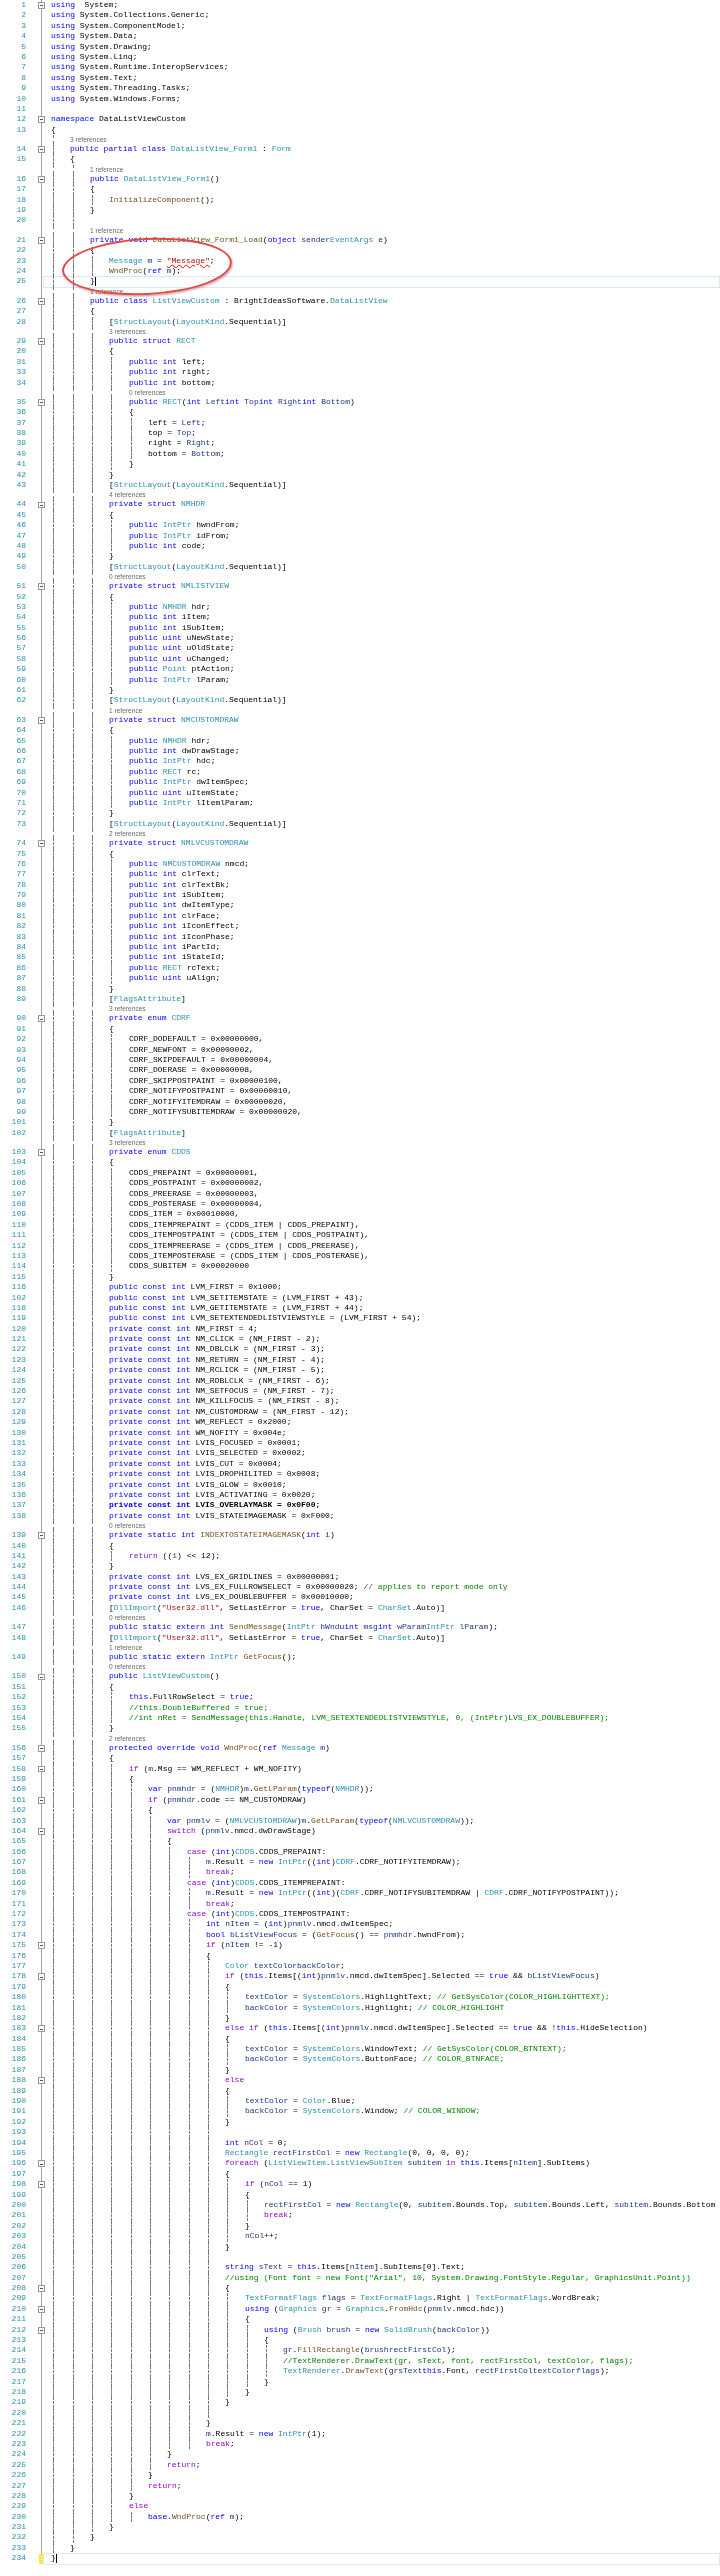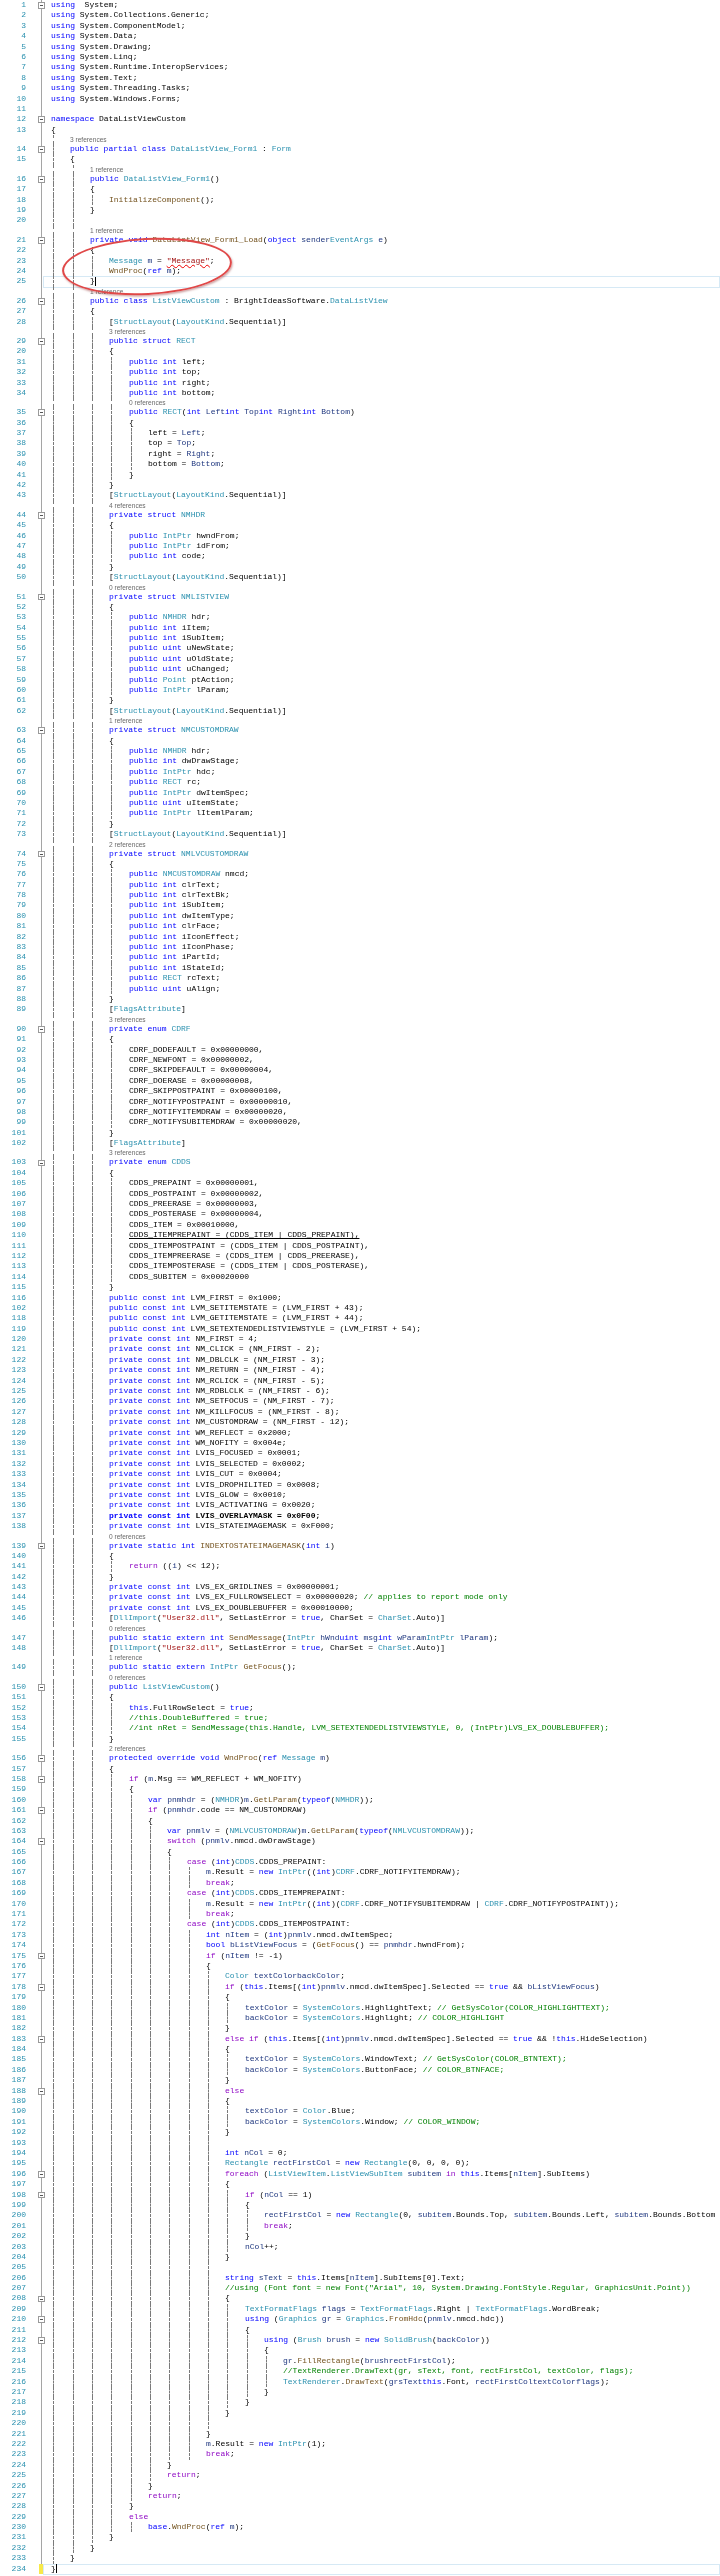--- a/index.html
+++ b/index.html
@@ -60,21 +60,20 @@
     <div class="row"><div class="gutter-line"></div><span class="ln">24</span><div class="guide" style="left: 53px;"></div><div class="guide" style="left: 73px;"></div><div class="guide" style="left: 92px;"></div><span class="code" style="left: 109px;"><span class="mt">WndProc</span><span>(</span><span class="kw">ref</span><span> </span><span class="pr">m</span><span>);</span></span></div>
     <div class="row"><div class="gutter-line"></div><span class="ln">25</span><div class="cur-line"></div><div class="guide" style="left: 53px;"></div><div class="guide" style="left: 73px;"></div><span class="code" style="left: 90px;"><span>}</span><span class="caret"></span></span></div>
     <div class="ref"><div class="gutter-line"></div><div class="guide" style="left: 53px;"></div><div class="guide" style="left: 73px;"></div><span class="refcode" style="left: 90px;">1 reference</span></div>
     <div class="row"><div class="gutter-line"></div><span class="ln">26</span><span class="fold"></span><div class="guide" style="left: 53px;"></div><div class="guide" style="left: 73px;"></div><span class="code" style="left: 90px;"><span class="kw">public class</span><span> </span><span class="ty">ListViewCustom</span><span> : BrightIdeasSoftware.</span><span class="ty">DataListView</span></span></div>
     <div class="row"><div class="gutter-line"></div><span class="ln">27</span><div class="guide" style="left: 53px;"></div><div class="guide" style="left: 73px;"></div><span class="code" style="left: 90px;"><span>{</span></span></div>
     <div class="row"><div class="gutter-line"></div><span class="ln">28</span><div class="guide" style="left: 53px;"></div><div class="guide" style="left: 73px;"></div><div class="guide" style="left: 92px;"></div><span class="code" style="left: 109px;"><span>[</span><span class="ty">StructLayout</span><span>(</span><span class="ty">LayoutKind</span><span>.Sequential)]</span></span></div>
     <div class="ref"><div class="gutter-line"></div><div class="guide" style="left: 53px;"></div><div class="guide" style="left: 73px;"></div><div class="guide" style="left: 92px;"></div><span class="refcode" style="left: 109px;">3 references</span></div>
     <div class="row"><div class="gutter-line"></div><span class="ln">29</span><span class="fold"></span><div class="guide" style="left: 53px;"></div><div class="guide" style="left: 73px;"></div><div class="guide" style="left: 92px;"></div><span class="code" style="left: 109px;"><span class="kw">public struct</span><span> </span><span class="ty">RECT</span></span></div>
     <div class="row"><div class="gutter-line"></div><span class="ln">20</span><div class="guide" style="left: 53px;"></div><div class="guide" style="left: 73px;"></div><div class="guide" style="left: 92px;"></div><span class="code" style="left: 109px;"><span>{</span></span></div>
     <div class="row"><div class="gutter-line"></div><span class="ln">31</span><div class="guide" style="left: 53px;"></div><div class="guide" style="left: 73px;"></div><div class="guide" style="left: 92px;"></div><div class="guide" style="left: 111px;"></div><span class="code" style="left: 129px;"><span class="kw">public int</span><span> left;</span></span></div>
-    <div class="row"><div class="gutter-line"></div><span class="ln">32</span><div class="guide" style="left: 53px;"></div><div class="guide" style="left: 73px;"></div><div class="guide" style="left: 92px;"></div><div class="guide" style="left: 111px;"></div><span class="code" style="left: 129px;"><span class="kw">public int</span><span> top;</span></span></div>
     <div class="row"><div class="gutter-line"></div><span class="ln">33</span><div class="guide" style="left: 53px;"></div><div class="guide" style="left: 73px;"></div><div class="guide" style="left: 92px;"></div><div class="guide" style="left: 111px;"></div><span class="code" style="left: 129px;"><span class="kw">public int</span><span> right;</span></span></div>
     <div class="row"><div class="gutter-line"></div><span class="ln">34</span><div class="guide" style="left: 53px;"></div><div class="guide" style="left: 73px;"></div><div class="guide" style="left: 92px;"></div><div class="guide" style="left: 111px;"></div><span class="code" style="left: 129px;"><span class="kw">public int</span><span> bottom;</span></span></div>
     <div class="ref"><div class="gutter-line"></div><div class="guide" style="left: 53px;"></div><div class="guide" style="left: 73px;"></div><div class="guide" style="left: 92px;"></div><div class="guide" style="left: 111px;"></div><span class="refcode" style="left: 129px;">0 references</span></div>
     <div class="row"><div class="gutter-line"></div><span class="ln">35</span><span class="fold"></span><div class="guide" style="left: 53px;"></div><div class="guide" style="left: 73px;"></div><div class="guide" style="left: 92px;"></div><div class="guide" style="left: 111px;"></div><span class="code" style="left: 129px;"><span class="kw">public</span><span> </span><span class="ty">RECT</span><span>(</span><span class="kw">int</span><span> </span><span class="pr">Left</span><span class=", "></span><span class="kw">int</span><span> </span><span class="pr">Top</span><span class=", "></span><span class="kw">int</span><span> </span><span class="pr">Right</span><span class=", "></span><span class="kw">int</span><span> </span><span class="pr">Bottom</span><span>)</span></span></div>
     <div class="row"><div class="gutter-line"></div><span class="ln">36</span><div class="guide" style="left: 53px;"></div><div class="guide" style="left: 73px;"></div><div class="guide" style="left: 92px;"></div><div class="guide" style="left: 111px;"></div><span class="code" style="left: 129px;"><span>{</span></span></div>
     <div class="row"><div class="gutter-line"></div><span class="ln">37</span><div class="guide" style="left: 53px;"></div><div class="guide" style="left: 73px;"></div><div class="guide" style="left: 92px;"></div><div class="guide" style="left: 111px;"></div><div class="guide" style="left: 131px;"></div><span class="code" style="left: 148px;"><span>left = </span><span class="pr">Left</span><span>;</span></span></div>
     <div class="row"><div class="gutter-line"></div><span class="ln">38</span><div class="guide" style="left: 53px;"></div><div class="guide" style="left: 73px;"></div><div class="guide" style="left: 92px;"></div><div class="guide" style="left: 111px;"></div><div class="guide" style="left: 131px;"></div><span class="code" style="left: 148px;"><span>top = </span><span class="pr">Top</span><span>;</span></span></div>
     <div class="row"><div class="gutter-line"></div><span class="ln">39</span><div class="guide" style="left: 53px;"></div><div class="guide" style="left: 73px;"></div><div class="guide" style="left: 92px;"></div><div class="guide" style="left: 111px;"></div><div class="guide" style="left: 131px;"></div><span class="code" style="left: 148px;"><span>right = </span><span class="pr">Right</span><span>;</span></span></div>
     <div class="row"><div class="gutter-line"></div><span class="ln">40</span><div class="guide" style="left: 53px;"></div><div class="guide" style="left: 73px;"></div><div class="guide" style="left: 92px;"></div><div class="guide" style="left: 111px;"></div><div class="guide" style="left: 131px;"></div><span class="code" style="left: 148px;"><span>bottom = </span><span class="pr">Bottom</span><span>;</span></span></div>
     <div class="row"><div class="gutter-line"></div><span class="ln">41</span><div class="guide" style="left: 53px;"></div><div class="guide" style="left: 73px;"></div><div class="guide" style="left: 92px;"></div><div class="guide" style="left: 111px;"></div><span class="code" style="left: 129px;"><span>}</span></span></div>
@@ -144,21 +143,21 @@
     <div class="row"><div class="gutter-line"></div><span class="ln">101</span><div class="guide" style="left: 53px;"></div><div class="guide" style="left: 73px;"></div><div class="guide" style="left: 92px;"></div><span class="code" style="left: 109px;"><span>}</span></span></div>
     <div class="row"><div class="gutter-line"></div><span class="ln">102</span><div class="guide" style="left: 53px;"></div><div class="guide" style="left: 73px;"></div><div class="guide" style="left: 92px;"></div><span class="code" style="left: 109px;"><span>[</span><span class="ty">FlagsAttribute</span><span>]</span></span></div>
     <div class="ref"><div class="gutter-line"></div><div class="guide" style="left: 53px;"></div><div class="guide" style="left: 73px;"></div><div class="guide" style="left: 92px;"></div><span class="refcode" style="left: 109px;">3 references</span></div>
     <div class="row"><div class="gutter-line"></div><span class="ln">103</span><span class="fold"></span><div class="guide" style="left: 53px;"></div><div class="guide" style="left: 73px;"></div><div class="guide" style="left: 92px;"></div><span class="code" style="left: 109px;"><span class="kw">private enum</span><span> </span><span class="ty">CDDS</span></span></div>
     <div class="row"><div class="gutter-line"></div><span class="ln">104</span><div class="guide" style="left: 53px;"></div><div class="guide" style="left: 73px;"></div><div class="guide" style="left: 92px;"></div><span class="code" style="left: 109px;"><span>{</span></span></div>
     <div class="row"><div class="gutter-line"></div><span class="ln">105</span><div class="guide" style="left: 53px;"></div><div class="guide" style="left: 73px;"></div><div class="guide" style="left: 92px;"></div><div class="guide" style="left: 111px;"></div><span class="code" style="left: 129px;"><span>CDDS_PREPAINT = 0x00000001,</span></span></div>
     <div class="row"><div class="gutter-line"></div><span class="ln">106</span><div class="guide" style="left: 53px;"></div><div class="guide" style="left: 73px;"></div><div class="guide" style="left: 92px;"></div><div class="guide" style="left: 111px;"></div><span class="code" style="left: 129px;"><span>CDDS_POSTPAINT = 0x00000002,</span></span></div>
     <div class="row"><div class="gutter-line"></div><span class="ln">107</span><div class="guide" style="left: 53px;"></div><div class="guide" style="left: 73px;"></div><div class="guide" style="left: 92px;"></div><div class="guide" style="left: 111px;"></div><span class="code" style="left: 129px;"><span>CDDS_PREERASE = 0x00000003,</span></span></div>
     <div class="row"><div class="gutter-line"></div><span class="ln">108</span><div class="guide" style="left: 53px;"></div><div class="guide" style="left: 73px;"></div><div class="guide" style="left: 92px;"></div><div class="guide" style="left: 111px;"></div><span class="code" style="left: 129px;"><span>CDDS_POSTERASE = 0x00000004,</span></span></div>
     <div class="row"><div class="gutter-line"></div><span class="ln">109</span><div class="guide" style="left: 53px;"></div><div class="guide" style="left: 73px;"></div><div class="guide" style="left: 92px;"></div><div class="guide" style="left: 111px;"></div><span class="code" style="left: 129px;"><span>CDDS_ITEM = 0x00010000,</span></span></div>
-    <div class="row"><div class="gutter-line"></div><span class="ln">110</span><div class="guide" style="left: 53px;"></div><div class="guide" style="left: 73px;"></div><div class="guide" style="left: 92px;"></div><div class="guide" style="left: 111px;"></div><span class="code" style="left: 129px; text-decoration: underline;"><span>CDDS_ITEMPREPAINT = (CDDS_ITEM | CDDS_PREPAINT),</span></span></div>
+    <div class="row"><div class="gutter-line"></div><span class="ln">110</span><div class="guide" style="left: 53px;"></div><div class="guide" style="left: 73px;"></div><div class="guide" style="left: 92px;"></div><div class="guide" style="left: 111px;"></div><span class="code" style="left: 129px;"><span>CDDS_ITEMPREPAINT = (CDDS_ITEM | CDDS_PREPAINT),</span></span></div>
     <div class="row"><div class="gutter-line"></div><span class="ln">111</span><div class="guide" style="left: 53px;"></div><div class="guide" style="left: 73px;"></div><div class="guide" style="left: 92px;"></div><div class="guide" style="left: 111px;"></div><span class="code" style="left: 129px;"><span>CDDS_ITEMPOSTPAINT = (CDDS_ITEM | CDDS_POSTPAINT),</span></span></div>
     <div class="row"><div class="gutter-line"></div><span class="ln">112</span><div class="guide" style="left: 53px;"></div><div class="guide" style="left: 73px;"></div><div class="guide" style="left: 92px;"></div><div class="guide" style="left: 111px;"></div><span class="code" style="left: 129px;"><span>CDDS_ITEMPREERASE = (CDDS_ITEM | CDDS_PREERASE),</span></span></div>
     <div class="row"><div class="gutter-line"></div><span class="ln">113</span><div class="guide" style="left: 53px;"></div><div class="guide" style="left: 73px;"></div><div class="guide" style="left: 92px;"></div><div class="guide" style="left: 111px;"></div><span class="code" style="left: 129px;"><span>CDDS_ITEMPOSTERASE = (CDDS_ITEM | CDDS_POSTERASE),</span></span></div>
     <div class="row"><div class="gutter-line"></div><span class="ln">114</span><div class="guide" style="left: 53px;"></div><div class="guide" style="left: 73px;"></div><div class="guide" style="left: 92px;"></div><div class="guide" style="left: 111px;"></div><span class="code" style="left: 129px;"><span>CDDS_SUBITEM = 0x00020000</span></span></div>
     <div class="row"><div class="gutter-line"></div><span class="ln">115</span><div class="guide" style="left: 53px;"></div><div class="guide" style="left: 73px;"></div><div class="guide" style="left: 92px;"></div><span class="code" style="left: 109px;"><span>}</span></span></div>
     <div class="row"><div class="gutter-line"></div><span class="ln">116</span><div class="guide" style="left: 53px;"></div><div class="guide" style="left: 73px;"></div><div class="guide" style="left: 92px;"></div><span class="code" style="left: 109px;"><span class="kw">public const int</span><span> LVM_FIRST = 0x1000;</span></span></div>
     <div class="row"><div class="gutter-line"></div><span class="ln">102</span><div class="guide" style="left: 53px;"></div><div class="guide" style="left: 73px;"></div><div class="guide" style="left: 92px;"></div><span class="code" style="left: 109px;"><span class="kw">public const int</span><span> LVM_SETITEMSTATE = (LVM_FIRST + 43);</span></span></div>
     <div class="row"><div class="gutter-line"></div><span class="ln">118</span><div class="guide" style="left: 53px;"></div><div class="guide" style="left: 73px;"></div><div class="guide" style="left: 92px;"></div><span class="code" style="left: 109px;"><span class="kw">public const int</span><span> LVM_GETITEMSTATE = (LVM_FIRST + 44);</span></span></div>
     <div class="row"><div class="gutter-line"></div><span class="ln">119</span><div class="guide" style="left: 53px;"></div><div class="guide" style="left: 73px;"></div><div class="guide" style="left: 92px;"></div><span class="code" style="left: 109px;"><span class="kw">public const int</span><span> LVM_SETEXTENDEDLISTVIEWSTYLE = (LVM_FIRST + 54);</span></span></div>
     <div class="row"><div class="gutter-line"></div><span class="ln">120</span><div class="guide" style="left: 53px;"></div><div class="guide" style="left: 73px;"></div><div class="guide" style="left: 92px;"></div><span class="code" style="left: 109px;"><span class="kw">private const int</span><span> NM_FIRST = 4;</span></span></div>

